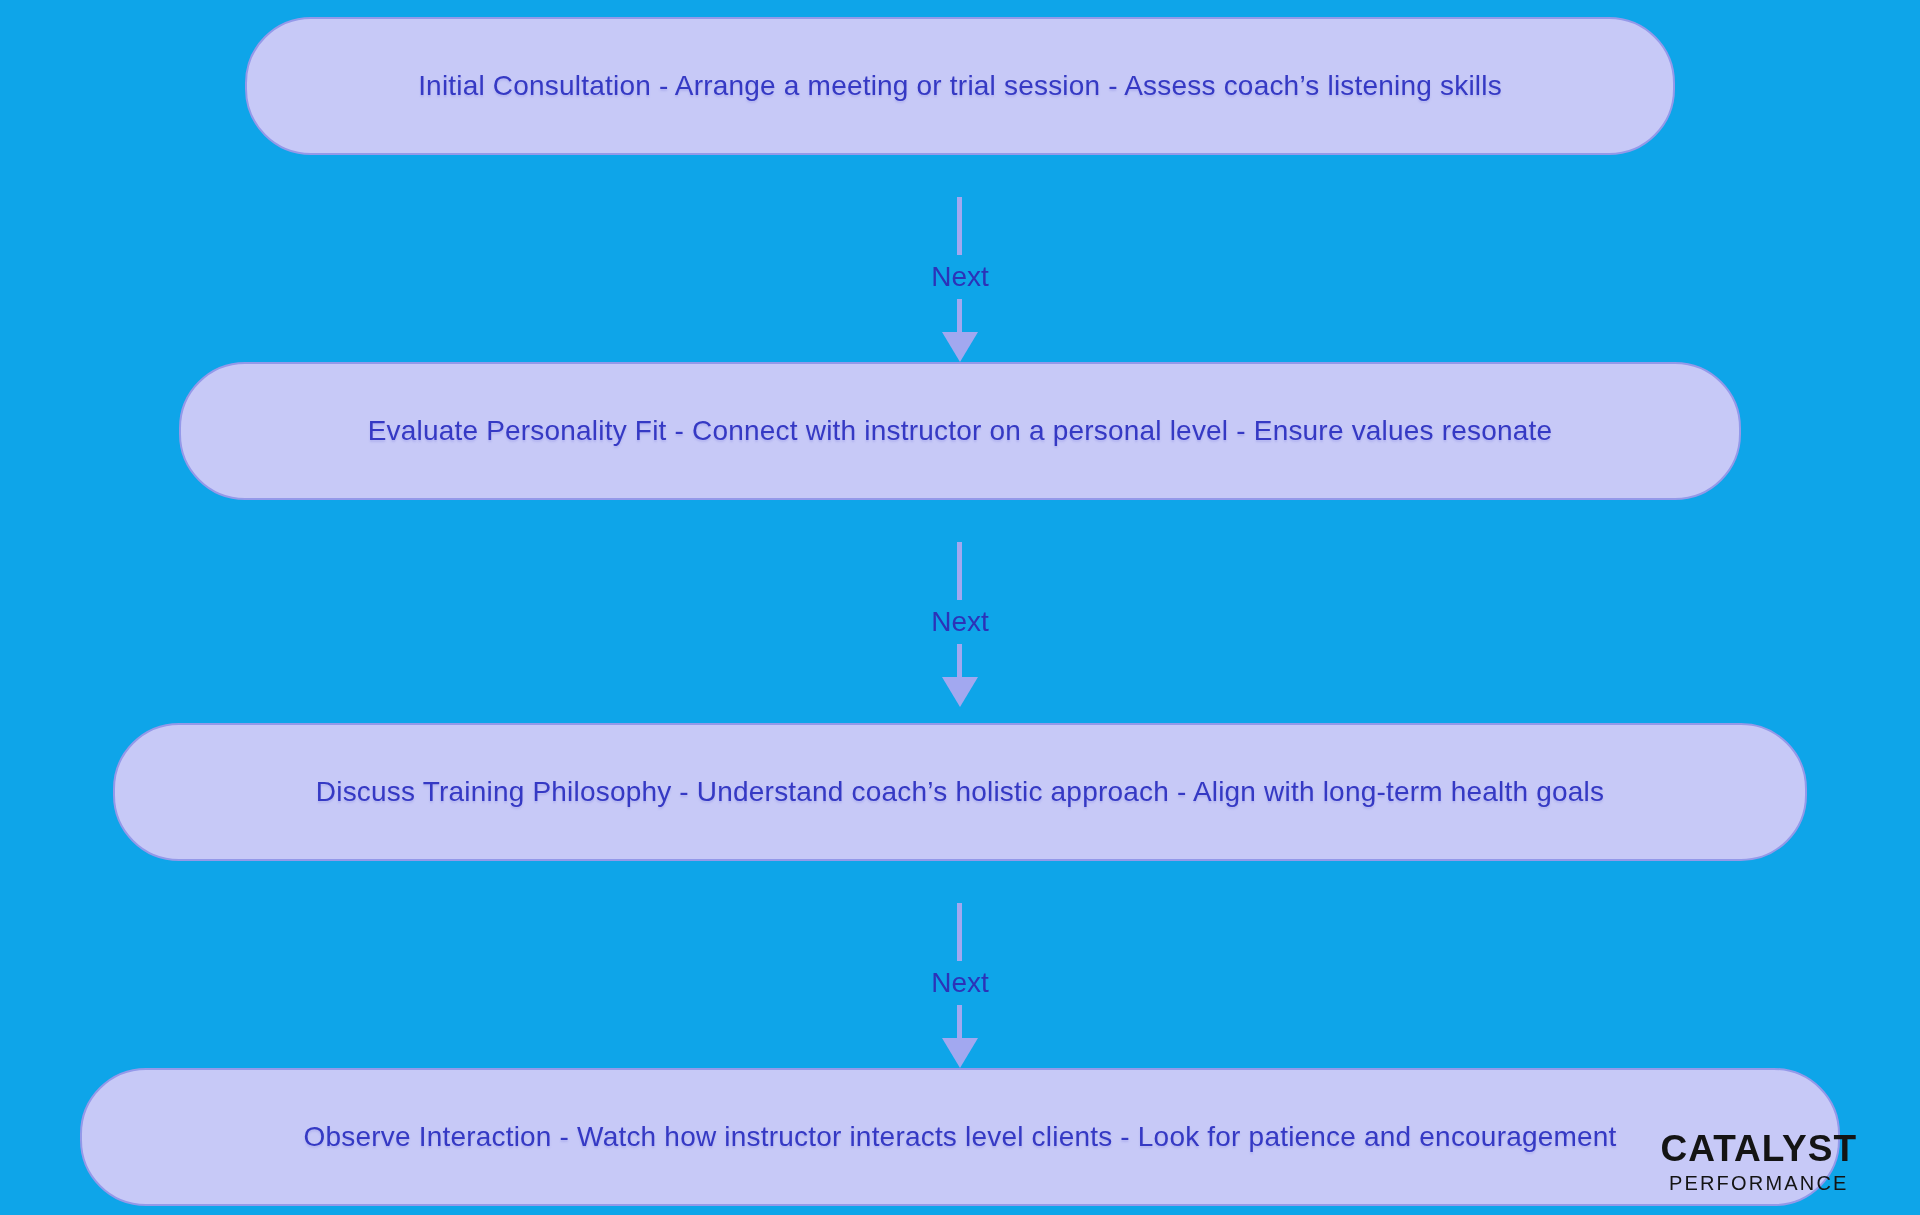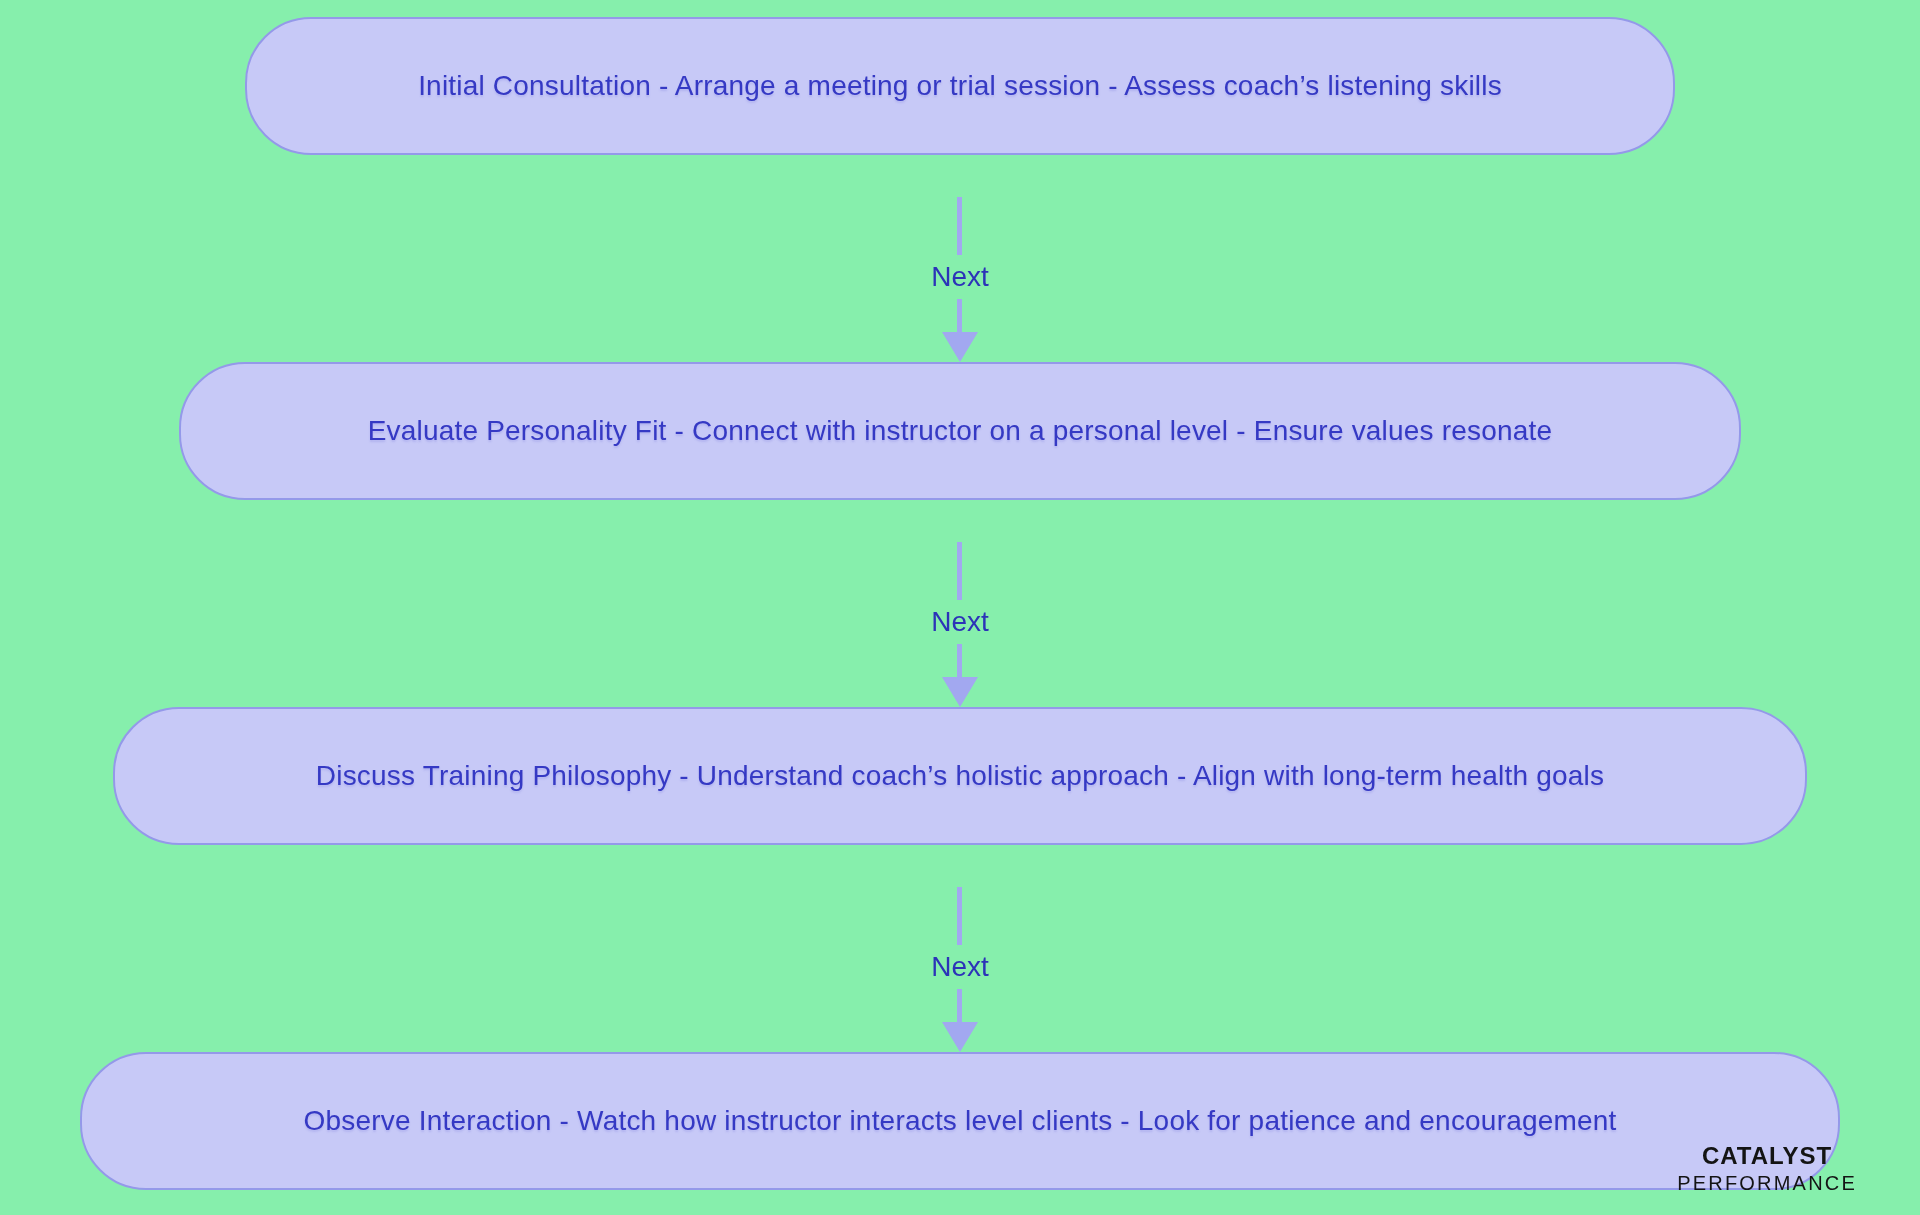--- a/index.html
+++ b/index.html
@@ -7,21 +7,21 @@
   body {
     font-family: "Liberation Sans", sans-serif;
     width: 1920px;
     height: 1215px;
     position: relative;
     overflow: hidden;
   }
   .canvas {
     position: absolute;
     inset: 0;
-    background: #86efac;
+    background: #0ea5e9;
   }
   .flow {
     position: absolute;
     inset: 0;
     display: flex;
     flex-direction: column;
     align-items: center;
     padding-top: 17px;
   }
   .node {
@@ -36,21 +36,21 @@
   }
   .node span {
     font-size: 28px;
     color: #3539c4;
     text-align: center;
     letter-spacing: 0.2px;
     text-shadow: 0 2px 2px rgba(120,120,220,0.25);
   }
   .n1 { width: 1430px; }
   .n2 { width: 1562px; }
-  .n3 { width: 1694px; }
+  .n3 { width: 1694px; margin-top: 16px; }
   .n4 { width: 1760px; }
   .connector {
     height: 165px;
     flex: 0 0 auto;
     display: flex;
     flex-direction: column;
     align-items: center;
     margin-top: 42px;
   }
   .seg {
@@ -73,21 +73,21 @@
     border-top: 30px solid #a2a8f0;
   }
   .logo {
     position: absolute;
     right: 63px;
     bottom: 20px;
     text-align: center;
     color: #141414;
   }
   .logo-top {
-    font-size: 24px;
+    font-size: 37px;
     font-weight: 800;
     letter-spacing: 1px;
   }
   .logo-bottom {
     font-size: 20px;
     font-weight: 500;
     letter-spacing: 2.2px;
     margin-top: 2px;
     text-align: center;
   }

